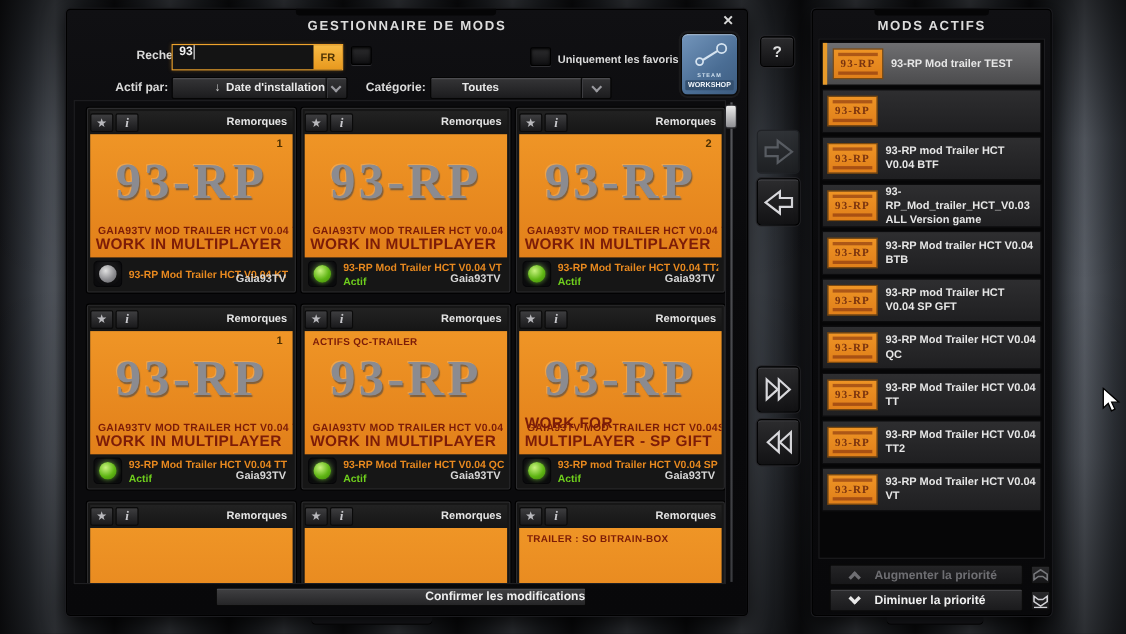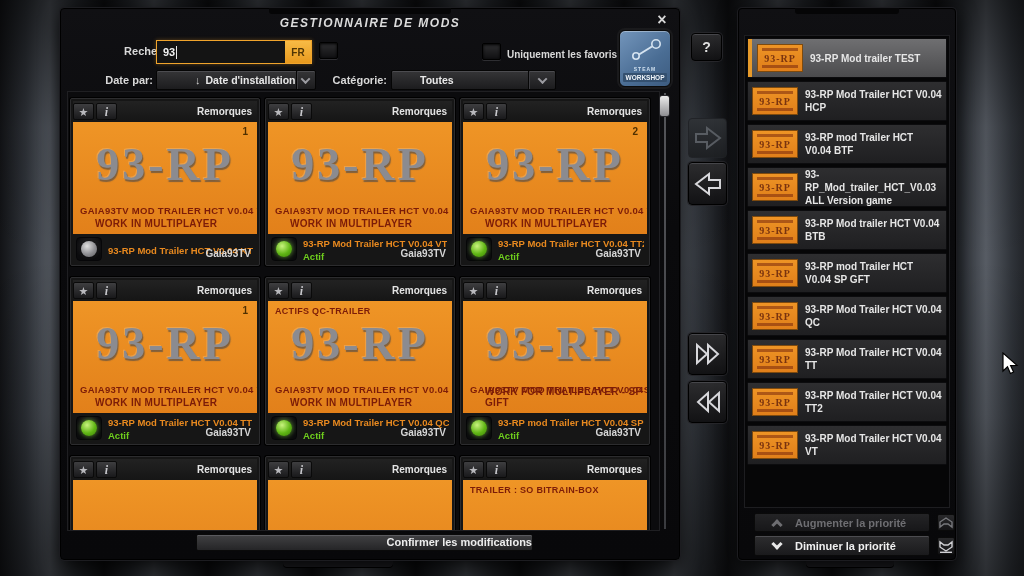--- a/index.html
+++ b/index.html
@@ -11,27 +11,27 @@
       repeating-linear-gradient(90deg, #121316 0px, #2f3339 26px, #575c64 50px, #2f3339 76px, #121316 104px);
   }
   .bg-notch { position:absolute; height:8px; background:#1d1e22; border-radius:0 0 4px 4px; box-shadow:inset 0 -1px 0 #000; }
 
   .window { position:absolute; background:linear-gradient(180deg,#101013,#0a0a0c 40%,#08080a);
     border:1px solid #000; border-radius:4px; box-shadow:0 0 0 1px #1c1c20, 0 6px 20px rgba(0,0,0,.85); }
   .main-window { left:60px; top:8px; width:620px; height:552px; }
   .right-panel { left:738px; top:8px; width:218px; height:552px; }
   .notch-top { position:absolute; top:-1px; height:6px; background:#050506; border-radius:0 0 3px 3px; }
   .win-title { position:absolute; top:7px; left:0; right:0; text-align:center;
-    color:#dcdcdc; font-size:12px; font-weight:bold; letter-spacing:1.5px;font-style:italic; }
+    color:#dcdcdc; font-size:12px; font-weight:bold; letter-spacing:1.5px; }
   .close-btn { position:absolute; top:2px; right:8px; width:18px; height:18px; color:#d8d8d8;
     font-size:16px; font-weight:bold; text-align:center; line-height:18px; cursor:default; }
 
   .form-label { position:absolute; color:#d9d9d9; font-size:11px; font-weight:bold; text-align:right; }
   .search-input { position:absolute; left:95px; top:31px; width:156px; height:24px; background:#141414;
-    border:1px solid #f0a42c; box-shadow:0 0 4px rgba(240,164,44,.35); display:flex; align-items:center; }
+    border:1px solid #f0a42c; box-shadow:0 0 4px rgba(240,164,44,.35); display:flex; align-items:flex-start; }
   .search-value { color:#f2f2f2; font-size:11px; font-weight:bold; padding-left:6px; }
   .caret { width:1px; height:13px; background:#e8e8e8; margin-left:1px; }
   .fr-badge { margin-left:auto; width:26px; height:100%; background:linear-gradient(180deg,#f8bb45,#e8991e);
     color:#503505; font-size:10px; font-weight:bold; display:flex; align-items:center; justify-content:center; }
 
   .checkbox { position:absolute; width:19px; height:17px; border-radius:2px; border:1px solid #000;
     background:linear-gradient(180deg,#2e2e30,#101012); box-shadow:inset 0 1px 3px #000, 0 1px 0 #2e2e32; }
   .cb-label { position:absolute; color:#d9d9d9; font-size:10px; font-weight:bold; line-height:1.3; }
 
   .dropdown { position:absolute; height:20px; border:1px solid #050505; border-radius:2px;
@@ -49,39 +49,39 @@
     border:1px solid #0a0a0a; background:linear-gradient(140deg,#7395bb,#4a6d94 60%,#3d5c80);
     box-shadow:0 0 0 2px #1a1a1c, inset 0 1px 0 rgba(255,255,255,.35); overflow:hidden; }
   .steam-logo { position:absolute; left:7px; top:7px; }
   .steam-text { position:absolute; bottom:4px; left:3px; right:3px; text-align:center; }
   .steam-line1 { display:block; color:#cfe0ef; font-size:5px; font-weight:bold; letter-spacing:1px; }
   .steam-line2 { display:block; margin-top:1px; background:#34506f; color:#f0f5fa; font-size:6.5px;
     font-weight:bold; padding:1px 0; border-radius:1px; }
 
   .cards-area { position:absolute; left:6px; top:82px; width:593px; height:440px;
     background:#0b0b0d; border:1px solid #1f1f22; overflow:hidden; }
-  .cards-grid { display:flex; flex-wrap:wrap; gap:11px 5px; padding:6px 0 0 2px; width:100%; height:100%; }
+  .cards-grid { display:flex; flex-wrap:wrap; gap:11px 5px; padding:6px 0 0 2px; width:100%; height:100%;justify-content:flex-end; }
   .card { width:190px; height:168px; background:#161616; border:1px solid #2c2c2e;
     box-shadow:0 0 0 1px #000; border-radius:2px; padding:2px; position:relative; }
   .card-header { height:20px; display:flex; align-items:center; background:linear-gradient(180deg,#222,#161616); }
   .icon-btn { width:21px; height:17px; margin-right:2px; border:1px solid #0a0a0a; border-radius:2px;
     background:linear-gradient(180deg,#3e3e40,#19191b); display:flex; align-items:center; justify-content:center; }
   .star::before { content:"★"; color:#b9b9bd; font-size:11px; }
   .info-i::before { content:"i"; color:#c9c9cd; font-family:"Liberation Serif",serif; font-style:italic;
     font-weight:bold; font-size:12px; }
   .card-cat { margin-left:auto; padding-right:5px; color:#e4e4e4; font-size:10px; font-weight:bold; }
   .thumb { margin-top:1px; height:112px; position:relative; overflow:hidden;
     background:linear-gradient(180deg,#ef9526,#e2801a); }
   .thumb-big { position:absolute; top:16px; left:0; right:0; text-align:center;
     font-family:"Liberation Serif", serif; font-weight:bold; font-size:46px; letter-spacing:3px;
     color:#8b8b90; text-shadow:1px 2px 1px rgba(70,70,74,.65), -1px -1px 0 rgba(255,255,255,.18); }
   .thumb-top { position:absolute; top:5px; left:7px; color:#7c1c08; font-size:9px; font-weight:bold; letter-spacing:.3px; }
   .thumb-badge { position:absolute; top:4px; right:9px; color:#4f3000; font-size:10px; font-weight:bold; }
   .thumb-line1 { position:absolute; left:7px; bottom:18px; color:#7c1c08; font-size:9.5px; font-weight:bold; letter-spacing:.3px; white-space:nowrap; }
-  .thumb-line2 { position:absolute; left:22px; bottom:5px; color:#7c1c08; font-size:10px; font-weight:bold; letter-spacing:.3px; }
+  .thumb-line2 { position:absolute; left:5px; bottom:5px; color:#7c1c08; font-size:14px; font-weight:bold; letter-spacing:.3px; }
   .card-footer { height:30px; display:flex; align-items:center; padding:0 3px; position:relative; }
   .orb-housing { width:26px; height:24px; border-radius:4px; margin-right:6px; flex:none;
     background:radial-gradient(circle at 50% 40%, #2e2e30, #0b0b0d 75%); border:1px solid #060608;
     display:flex; align-items:center; justify-content:center; }
   .orb { width:16px; height:16px; border-radius:50%;
     background:radial-gradient(circle at 38% 32%, #e0e0e0, #8e8e92 55%, #5c5c60); box-shadow:0 0 3px rgba(0,0,0,.8); }
   .card.active .orb { background:radial-gradient(circle at 38% 32%, #c8f37e, #5fb514 55%, #3d7e09);
     box-shadow:0 0 5px rgba(110,200,40,.7); }
   .meta { display:flex; flex-direction:column; justify-content:center; min-width:0; height:100%; padding-top:2px; }
   .card-title { color:#e8891f; font-size:9.5px; font-weight:bold; white-space:nowrap; overflow:hidden; }
@@ -160,21 +160,21 @@
       <circle cx="29" cy="6" r="4.2" fill="none" stroke="#d5e3f0" stroke-width="1.6"></circle>
       <circle cx="9" cy="18" r="3.2" fill="none" stroke="#d5e3f0" stroke-width="1.6"></circle>
       <line x1="12" y1="16.5" x2="25" y2="8.5" stroke="#d5e3f0" stroke-width="2"></line>
     </svg>
     <span class="steam-text">
       <span class="steam-line1">STEAM</span>
       <span class="steam-line2">WORKSHOP</span>
     </span>
   </button>
 
-  <div class="form-label" style="left:0; top:65px; width:92px;">Date par:</div>
+  <div class="form-label" style="left:0; top:65px; width:92px;">Actif par:</div>
   <div class="dropdown" style="left:95px; top:61px; width:160px;">
     <span class="dd-glyph">↓</span>
     <span class="dd-value">Date d'installation</span>
     <span class="dd-chev-zone">
       <span class="chev-down-css"></span>
     </span>
   </div>
   <div class="form-label" style="left:270px; top:65px; width:56px;">Catégorie:</div>
   <div class="dropdown cat-dd" style="left:330px; top:61px; width:165px;justify-content:center;">
     <span class="dd-value">Toutes</span>
@@ -439,32 +439,32 @@
 </button>
 <button class="mid-btn" style="left:688px; top:381px; width:39px; height:42px;">
   <svg width="28" height="26" viewBox="0 0 28 26">
     <path d="M25 4 L15 13 L25 22 Z" fill="none" stroke="#d8d8dc" stroke-width="2"></path>
     <path d="M14 4 L4 13 L14 22 Z" fill="none" stroke="#d8d8dc" stroke-width="2"></path>
   </svg>
 </button>
 
 <div class="window right-panel">
   <div class="notch-top" style="left:56px; width:104px;"></div>
+  <div class="win-title">MODS ACTIFS</div>
   <div class="list-box" id="active-list">
       <div class="list-item selected">
     <span class="mini-thumb">
       <span class="mini-text">93-RP</span>
     </span>
     <span class="item-title">93-RP Mod trailer TEST</span>
   </div>
       <div class="list-item">
     <span class="mini-thumb">
       <span class="mini-text">93-RP</span>
     </span>
-    <span class="item-title">93-RP Mod Trailer HCT V0.04 HCP</span>
   </div>
       <div class="list-item">
     <span class="mini-thumb">
       <span class="mini-text">93-RP</span>
     </span>
     <span class="item-title">93-RP  mod Trailer HCT V0.04 BTF</span>
   </div>
       <div class="list-item">
     <span class="mini-thumb">
       <span class="mini-text">93-RP</span>

